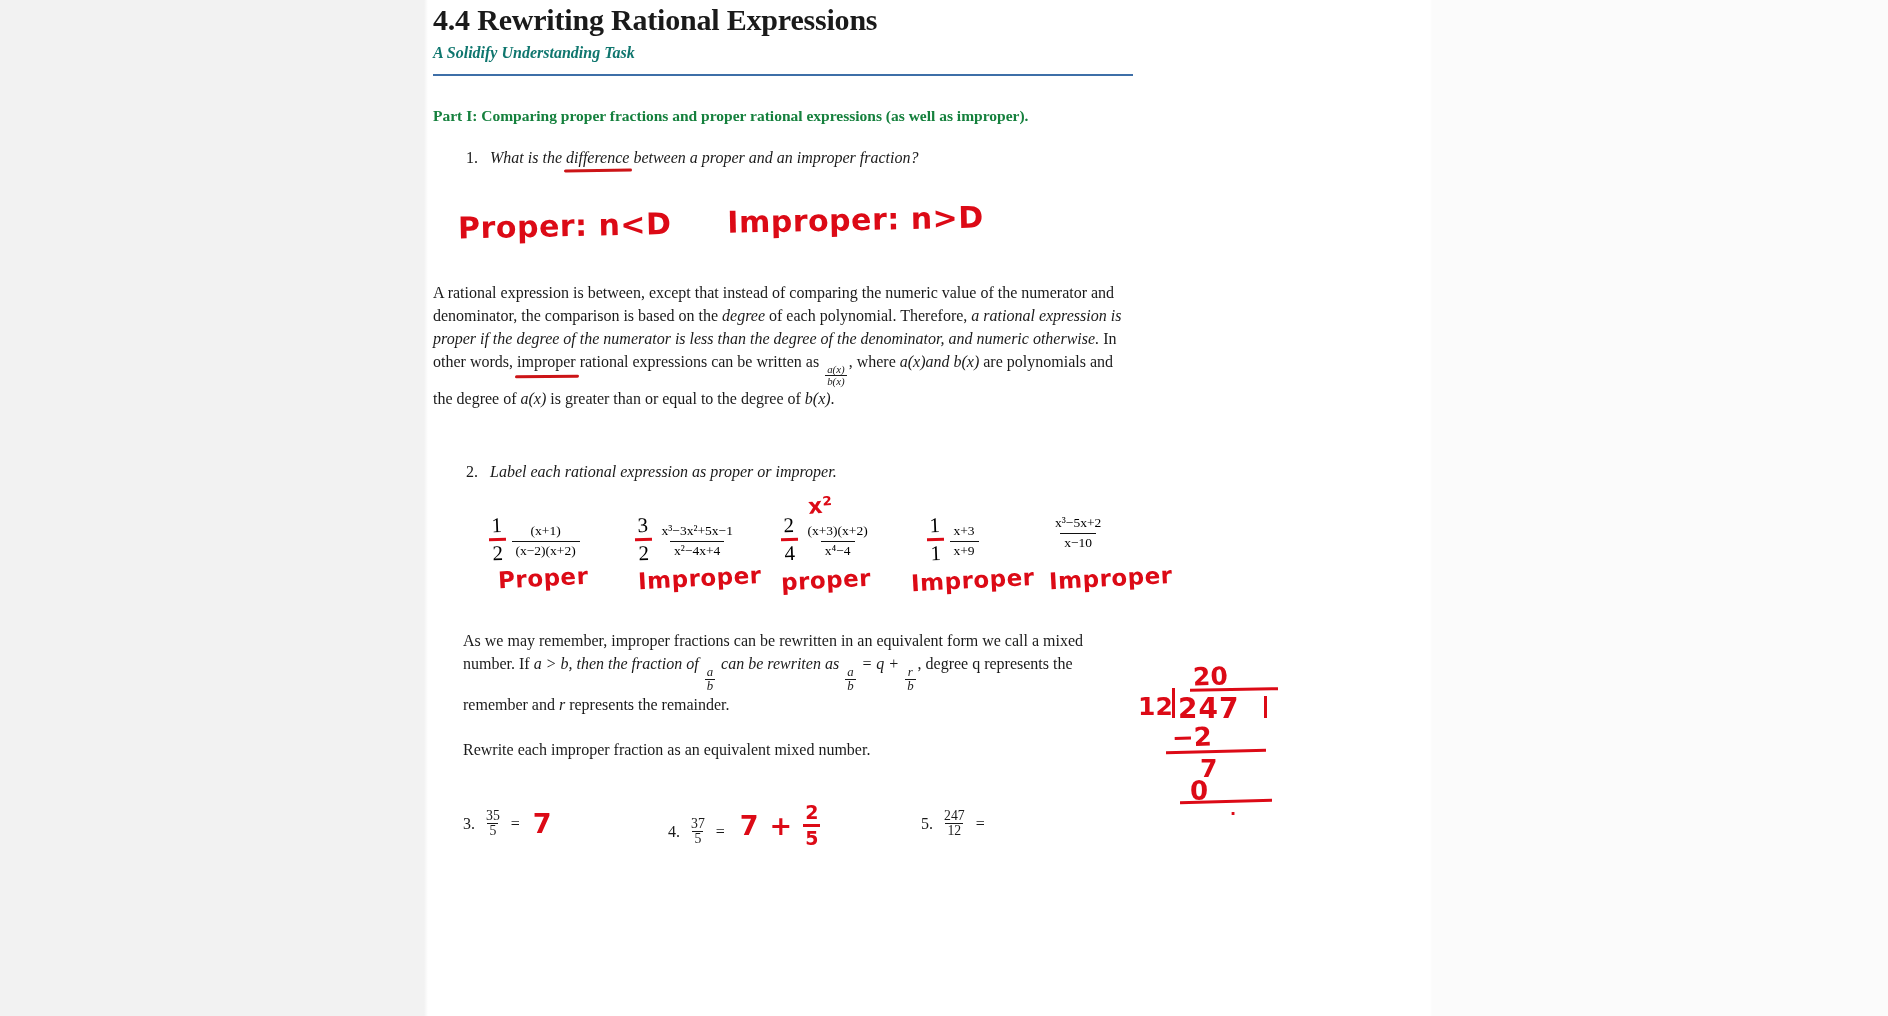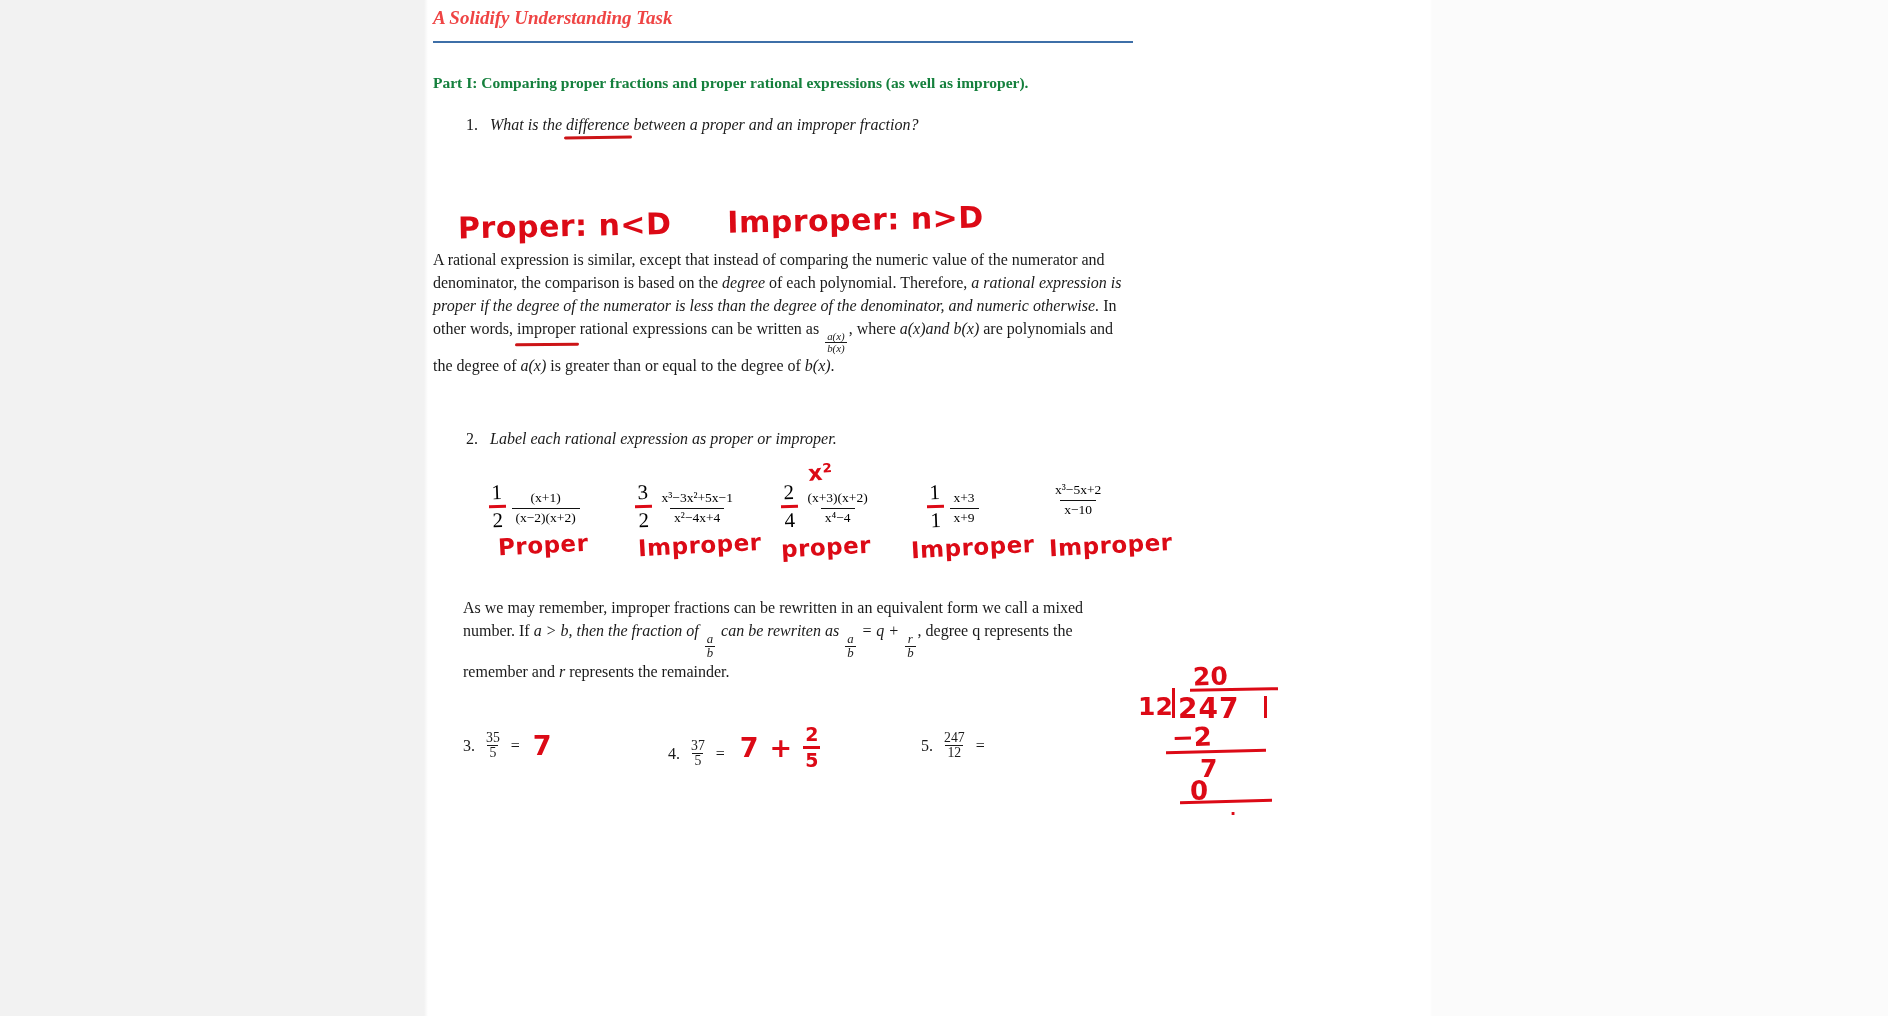--- a/index.html
+++ b/index.html
@@ -32,24 +32,24 @@
   .doc-title{
     font-size:30px;
     font-weight:700;
     color:#1a1a1a;
     letter-spacing:-0.2px;
     margin:0;
     padding-top:3px;
     line-height:1.1;
   }
   .doc-subtitle{
-    font-size:19px;
+    font-size:16px;
     font-style:italic;
     font-weight:700;
-    color:#ef4444;
+    color:#0f766e;
     margin:8px 0 0 0;
     line-height:1.1;
   }
   .title-rule{
     margin-top:12px;
     width:700px;
     height:2px;
     background:#3e6fa8;
   }
   
@@ -220,38 +220,39 @@
   .d-flag{position:absolute;left:126px;top:30px;width:3px;height:22px;background:#dc0a16;}
 </style>
 </head>
 <body>
 
 <div class="page-bg"></div>
 <div class="sheet"></div>
 
 <div class="content">
 
+  <h1 class="doc-title">4.4 Rewriting Rational Expressions</h1>
   <div class="doc-subtitle">A Solidify Understanding Task</div>
   <div class="title-rule"></div>
 
   <div class="part-head">Part I: Comparing proper fractions and proper rational expressions (as well as improper).</div>
 
   <div class="q-row">
     <span class="q-num">1.</span>
     <span class="q-text">
       <span>What is the </span><span class="u-red">difference</span><span> between a proper and an improper fraction?</span>
     </span>
   </div>
 
   <div class="hand hw-answer1">
     <span>Proper:  n&lt;D</span><span class="gap"></span><span>Improper:  n&gt;D</span>
   </div>
 
   <div class="para" style="margin-top:114px;">
-    <span>A rational expression is similar, except that instead of comparing the numeric value of the</span>
+    <span>A rational expression is between, except that instead of comparing the numeric value of the</span>
     <span>numerator and denominator, the comparison is based on the </span><span class="it">degree</span><span> of each polynomial. Therefore,</span>
     <span class="it">a rational expression is proper if the degree of the numerator is less than the degree of the</span>
     <span class="it">denominator, and numeric otherwise.</span><span> In other words, </span><span class="u-red">improper</span><span> rational expressions can be</span>
     <span>written as </span><span class="frac small mathit">
         <span class="num">a(x)</span>
         <span class="den">b(x)</span>
       </span><span>, where </span><span class="mathit">a(x)</span><span class="mathit">and</span> <span class="mathit">b(x)</span><span> are polynomials and the degree of </span><span class="mathit">a(x)</span><span> is greater than or equal</span>
     <span>to the degree of </span><span class="mathit">b(x)</span><span>.</span>
   </div>
 
@@ -328,20 +329,21 @@
       </span><span class="it"> can be rewriten as </span><span class="frac mathit">
         <span class="num">a</span>
         <span class="den">b</span>
       </span><span class="it"> = q + </span><span class="frac mathit">
         <span class="num">r</span>
         <span class="den">b</span>
       </span><span>, degree q represents the</span>
     <span>remember and </span><span class="it">r</span><span> represents the remainder.</span>
   </div>
 
+  <div class="para indent" style="margin-top:22px;">Rewrite each improper fraction as an equivalent mixed number.</div>
 
   <div class="probs">
 
     <div class="prob" style="left:30px; top:18px;">
       <span>3.</span>
       <span class="frac" style="font-size:0.86em;">
         <span class="num">35</span>
         <span class="den">5</span>
       </span>
       <span>=</span>

